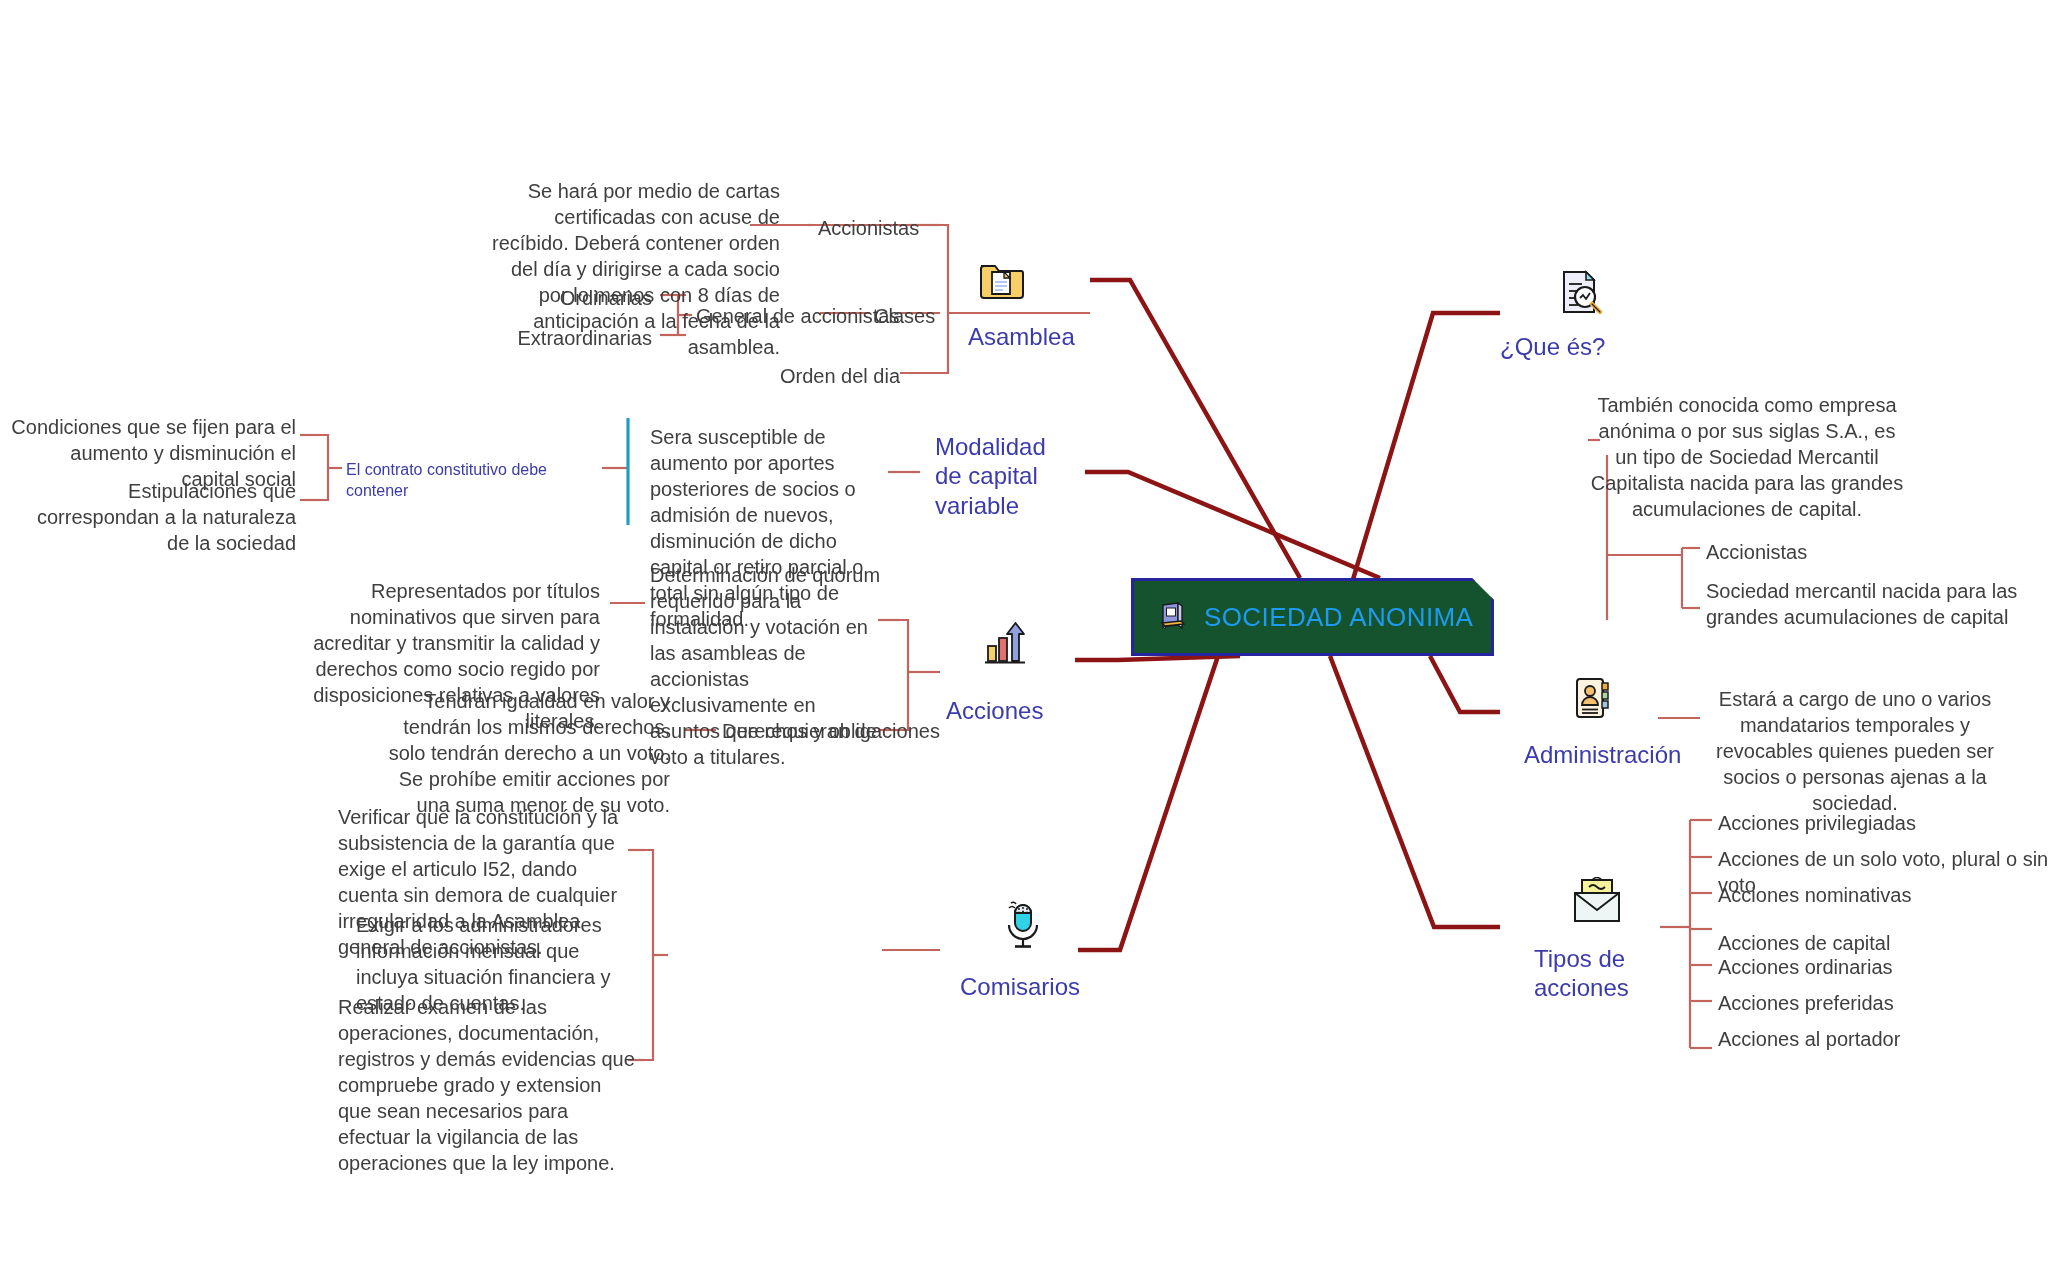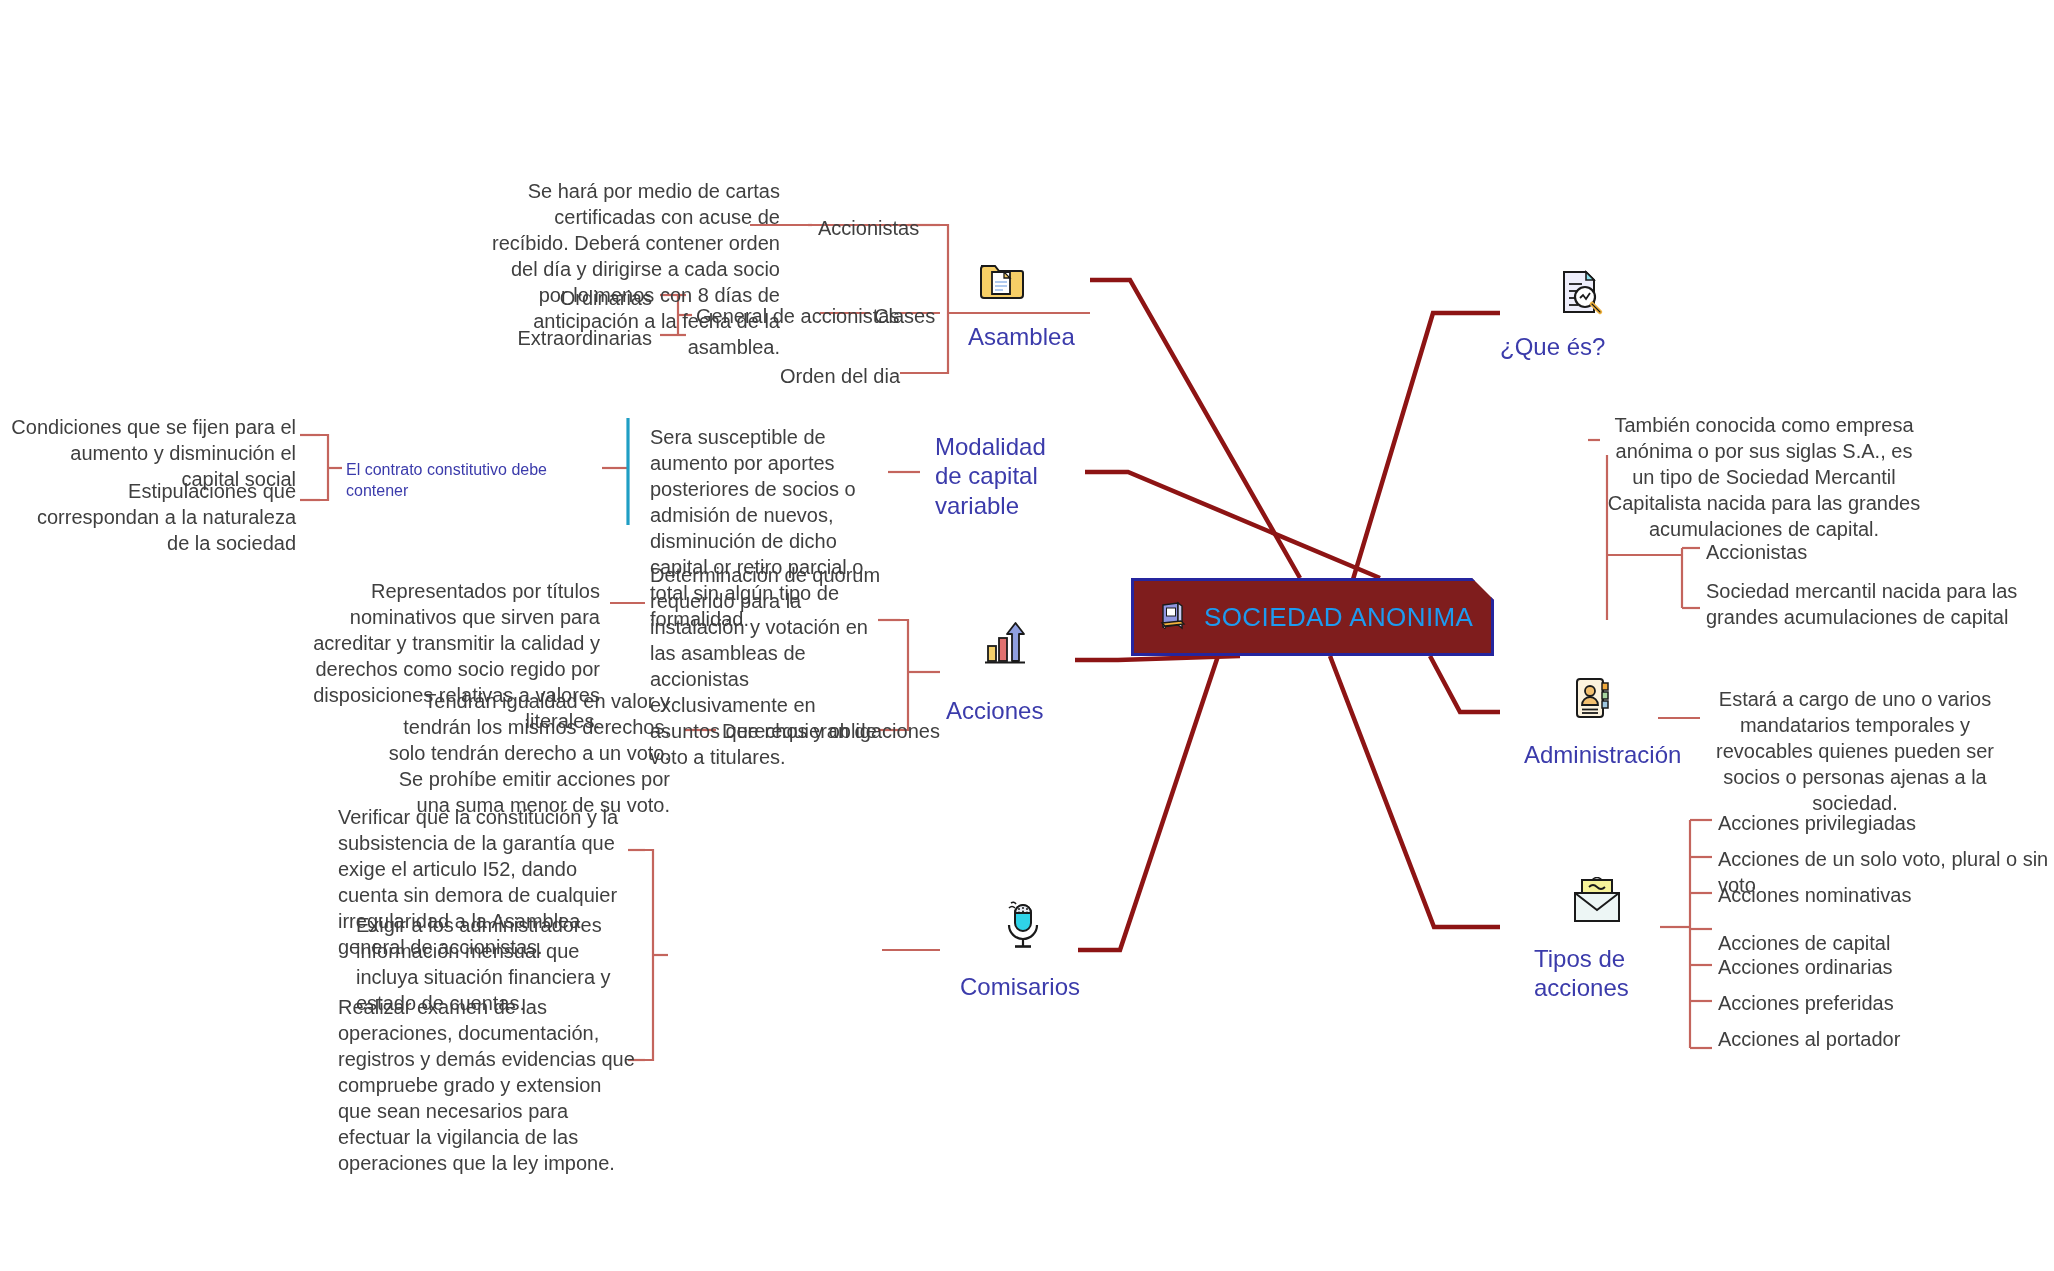--- a/index.html
+++ b/index.html
@@ -54,21 +54,21 @@
     line-height: 1.22;
     white-space: pre-line;
   }
 
   
   #center {
     position: absolute;
     left: 1131px; top: 578px;
     width: 363px; height: 78px;
     border: 3px solid #25259e;
-    background: #7f1d1d;
+    background: #14532d;
     display: flex;
     align-items: center;
     gap: 14px;
     padding-left: 22px;
     clip-path: polygon(0 0, calc(100% - 22px) 0, 100% 22px, 100% 100%, 0 100%);
   }
   #center .ctitle {
     color: #1d9bf0;
     font-size: 26px;
     letter-spacing: .4px;
@@ -272,21 +272,21 @@
         <line x1="13" y1="30" x2="22" y2="30"></line>
         <line x1="13" y1="37" x2="22" y2="37"></line>
       </g>
       <circle cx="29" cy="29" r="10" fill="#ffffff" stroke="#1a1a1a" stroke-width="2.2"></circle>
       <path d="M24 30 l3 -3 l3 4 l4 -6" fill="none" stroke="#1a1a1a" stroke-width="1.8"></path>
       <line x1="36" y1="36" x2="44" y2="44" stroke="#f0b23c" stroke-width="4.5" stroke-linecap="round"></line>
       <line x1="36" y1="36" x2="44" y2="44" stroke="#1a1a1a" stroke-width="1.1" stroke-linecap="round"></line>
     </svg>
   </span>
   <span class="branch" style="left:1500px; top:332px;">¿Que és?</span>
-  <span class="tx ctr" style="left:1588px; top:412px; width:318px;margin-left:17px;">También conocida como empresa anónima o por sus siglas S.A., es un tipo de Sociedad Mercantil Capitalista nacida para las grandes acumulaciones de capital.</span>
+  <span class="tx ctr" style="left:1588px; top:392px; width:318px;">También conocida como empresa anónima o por sus siglas S.A., es un tipo de Sociedad Mercantil Capitalista nacida para las grandes acumulaciones de capital.</span>
   <span class="tx" style="left:1706px; top:539px; width:330px;">Accionistas</span>
   <span class="tx" style="left:1706px; top:578px; width:330px;">Sociedad mercantil nacida para las grandes acumulaciones de capital</span>
 
   <span class="icon" style="left:1570px; top:675px;">
     <svg width="46" height="48" viewBox="0 0 46 48">
       <rect x="7" y="4" width="26" height="38" rx="3" fill="#fdf3de" stroke="#1a1a1a" stroke-width="2"></rect>
       <circle cx="20" cy="16" r="5" fill="#f3c070" stroke="#1a1a1a" stroke-width="1.8"></circle>
       <path d="M12 30 a8 8 0 0 1 16 0 z" fill="#f3c070" stroke="#1a1a1a" stroke-width="1.8"></path>
       <line x1="12" y1="34.5" x2="28" y2="34.5" stroke="#1a1a1a" stroke-width="1.8"></line>
       <line x1="12" y1="38" x2="28" y2="38" stroke="#1a1a1a" stroke-width="1.8"></line>

